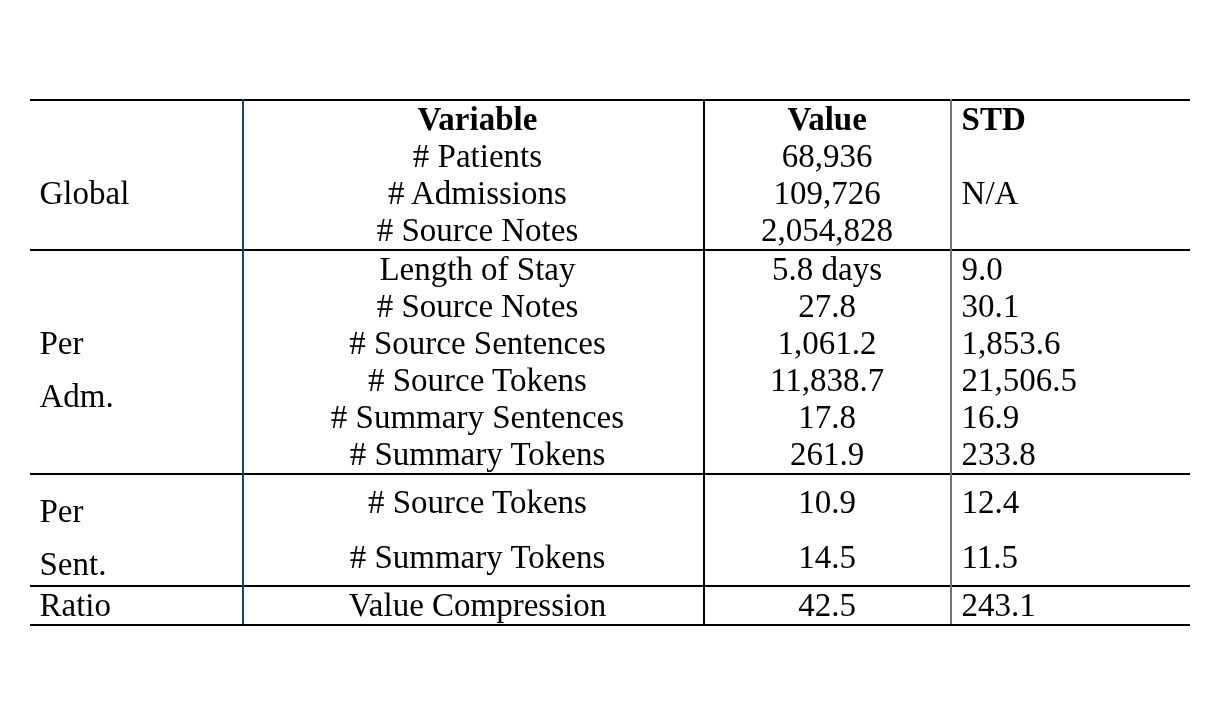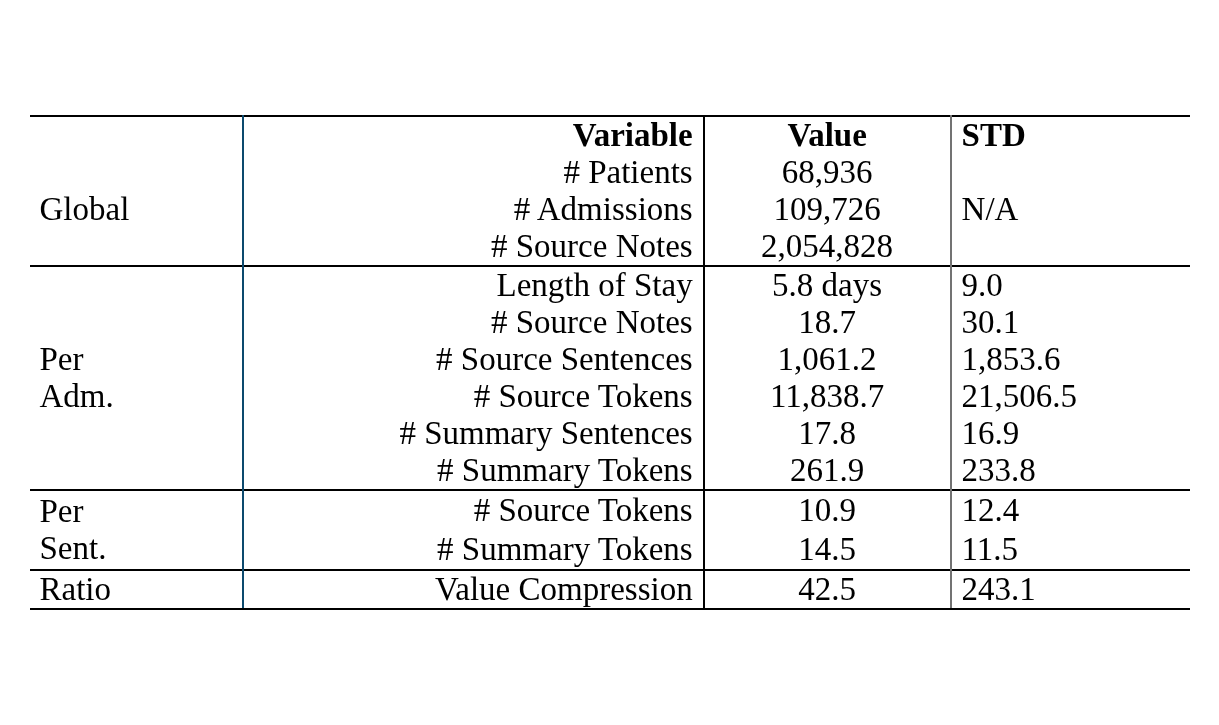--- a/index.html
+++ b/index.html
@@ -33,21 +33,21 @@
     vertical-align: middle;
     white-space: nowrap;
   }
   
   .col-group {
     text-align: left;
     width: 215px;
     border-right: 2px solid #0c4a6e;
   }
   .col-variable {
-    text-align: right;
+    text-align: center;
     padding-left: 18px !important;
     width: 460px;
     border-right: 2px solid #000;
   }
   .col-value {
     text-align: center;
     width: 245px;
     border-right: 2px solid #737373;
   }
   .col-std {
@@ -66,20 +66,21 @@
     border-top: 2.5px solid #000;
   }
   .midrule td {
     border-top: 2px solid #000;
   }
   .botrule td {
     border-bottom: 2.5px solid #000;
   }
   .rowtext {
     display: block;
+    margin-top: 16px;
   }
   .group-stack {
     line-height: 1.12;
   }
 </style>
 </head>
 <body>
 
 <div class="table-wrap">
   <table class="stats">
@@ -111,21 +112,21 @@
         <td class="col-group group-stack" rowspan="6">
           <span class="rowtext">Per</span>
           <span class="rowtext">Adm.</span>
         </td>
         <td class="col-variable">Length of Stay</td>
         <td class="col-value">5.8 days</td>
         <td class="col-std">9.0</td>
       </tr>
       <tr>
         <td class="col-variable"># Source Notes</td>
-        <td class="col-value">18.7</td>
+        <td class="col-value">27.8</td>
         <td class="col-std">30.1</td>
       </tr>
       <tr>
         <td class="col-variable"># Source Sentences</td>
         <td class="col-value">1,061.2</td>
         <td class="col-std">1,853.6</td>
       </tr>
       <tr>
         <td class="col-variable"># Source Tokens</td>
         <td class="col-value">11,838.7</td>

